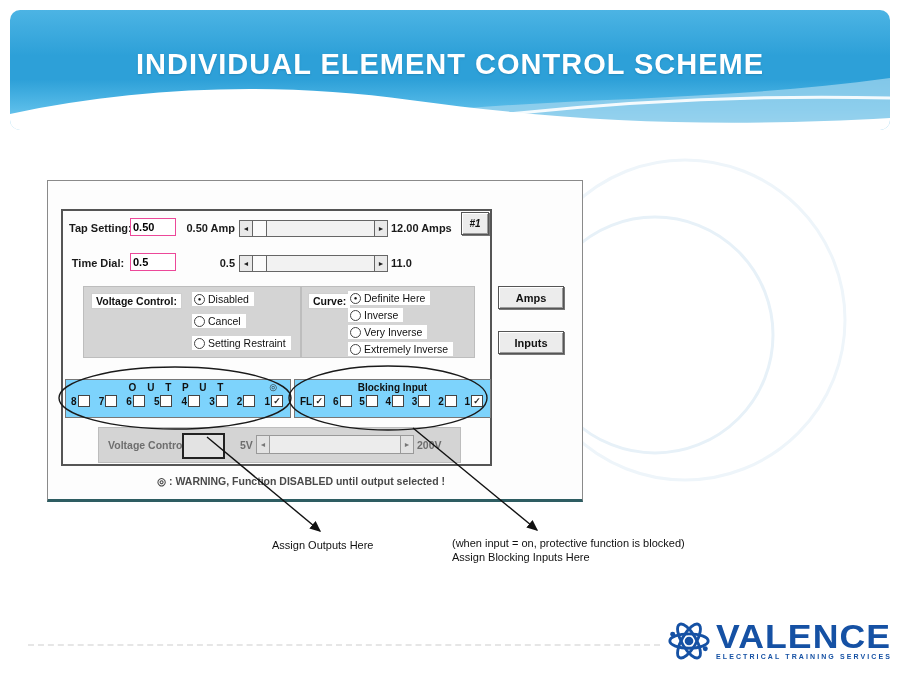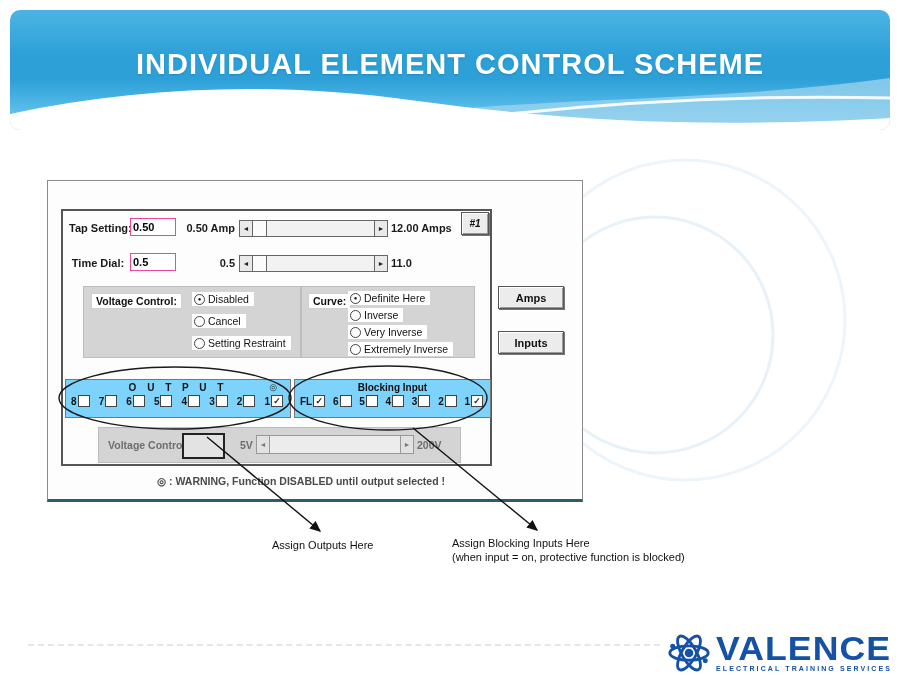--- a/index.html
+++ b/index.html
@@ -72,21 +72,21 @@
   .warnline{position:absolute;left:0;top:294px;width:506px;text-align:center;
             font-size:10.5px;font-weight:bold;color:#4a4a4a;}
 
   
   .overlay{position:absolute;left:0;top:0;z-index:2;pointer-events:none;}
   .note{position:absolute;font-size:11px;color:#111;z-index:2;line-height:14px;}
 
   .dashes{position:absolute;left:28px;top:644px;width:632px;border-top:2px dashed #e6e6e6;}
 
   
-  .logo{position:absolute;left:666px;top:618px;display:flex;align-items:center;gap:4px;z-index:2;margin-top:12px;}
+  .logo{position:absolute;left:666px;top:618px;display:flex;align-items:center;gap:4px;z-index:2;}
   .logo-name{font-size:33px;font-weight:bold;color:#1551a4;letter-spacing:1px;line-height:30px;
              transform:scaleX(1.08);transform-origin:left center;}
   .logo-tag{font-size:7px;font-weight:bold;color:#1551a4;letter-spacing:2.1px;margin-top:1px;white-space:nowrap;}
 </style>
 </head>
 <body>
 
 <div class="page">
 
   <svg class="bg-arcs" width="900" height="675">
@@ -309,22 +309,22 @@
       </marker>
     </defs>
     <ellipse cx="175" cy="398" rx="116" ry="31" fill="none" stroke="#1a1a1a" stroke-width="1.4"></ellipse>
     <ellipse cx="388" cy="398" rx="99" ry="32" fill="none" stroke="#1a1a1a" stroke-width="1.4"></ellipse>
     <line x1="207" y1="437" x2="320" y2="531" stroke="#111" stroke-width="1.4" marker-end="url(#ah)"></line>
     <line x1="413" y1="428" x2="537" y2="530" stroke="#111" stroke-width="1.4" marker-end="url(#ah)"></line>
   </svg>
 
   <div class="note" style="left:272px;top:538px">Assign Outputs Here</div>
   <div class="note" style="left:452px;top:536px">
+    <div>(when input = on, protective function is blocked)</div>
     <div>Assign Blocking Inputs Here</div>
-    <div>(when input = on, protective function is blocked)</div>
   </div>
 
   <div class="dashes"></div>
 
   <div class="logo">
     <svg width="46" height="46" viewBox="0 0 48 48">
       <g stroke="#1551a4" stroke-width="3" fill="none">
         <ellipse cx="24" cy="24" rx="20" ry="7.5"></ellipse>
         <ellipse cx="24" cy="24" rx="20" ry="7.5" transform="rotate(60 24 24)"></ellipse>
         <ellipse cx="24" cy="24" rx="20" ry="7.5" transform="rotate(120 24 24)"></ellipse>

